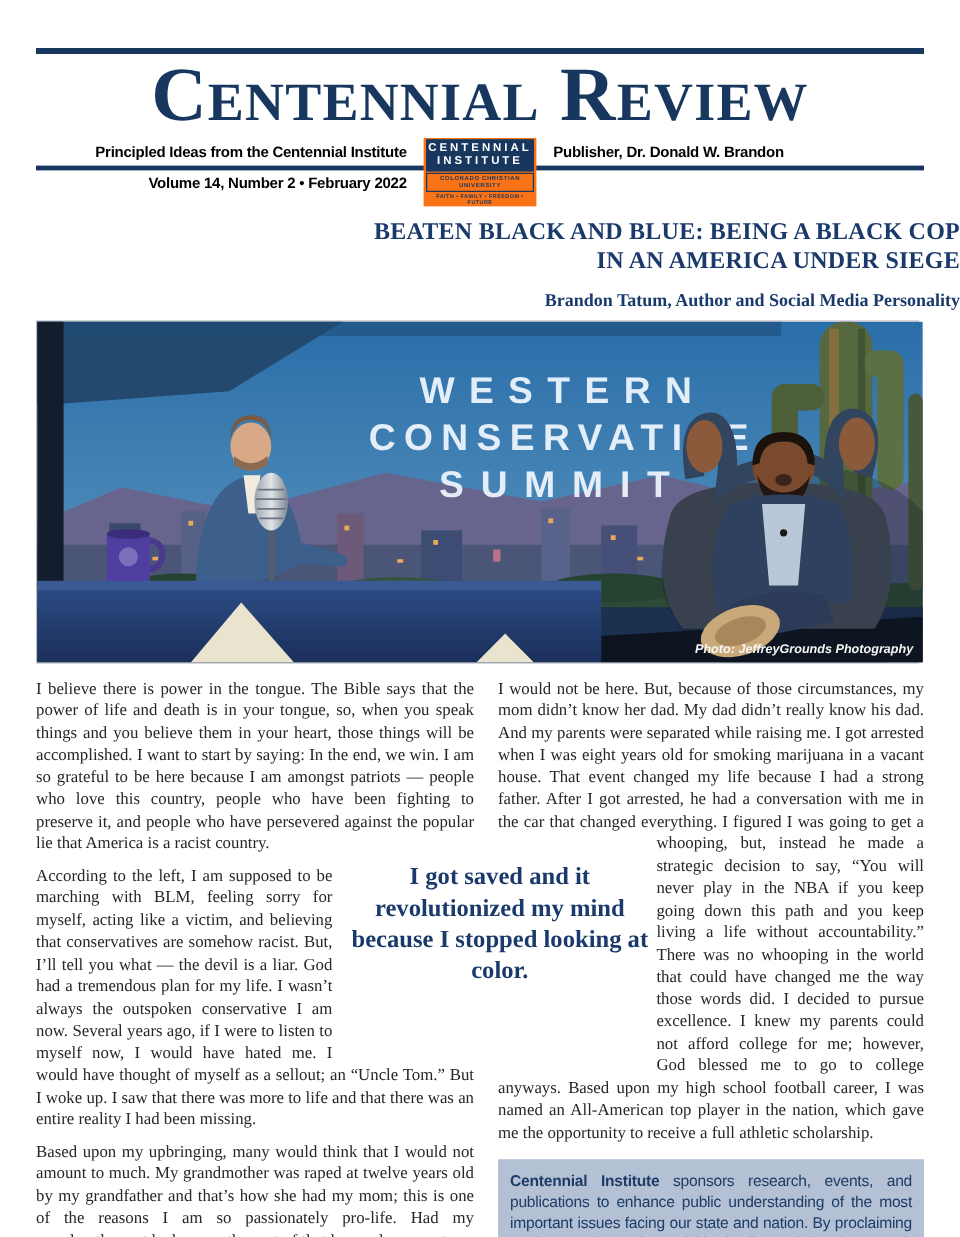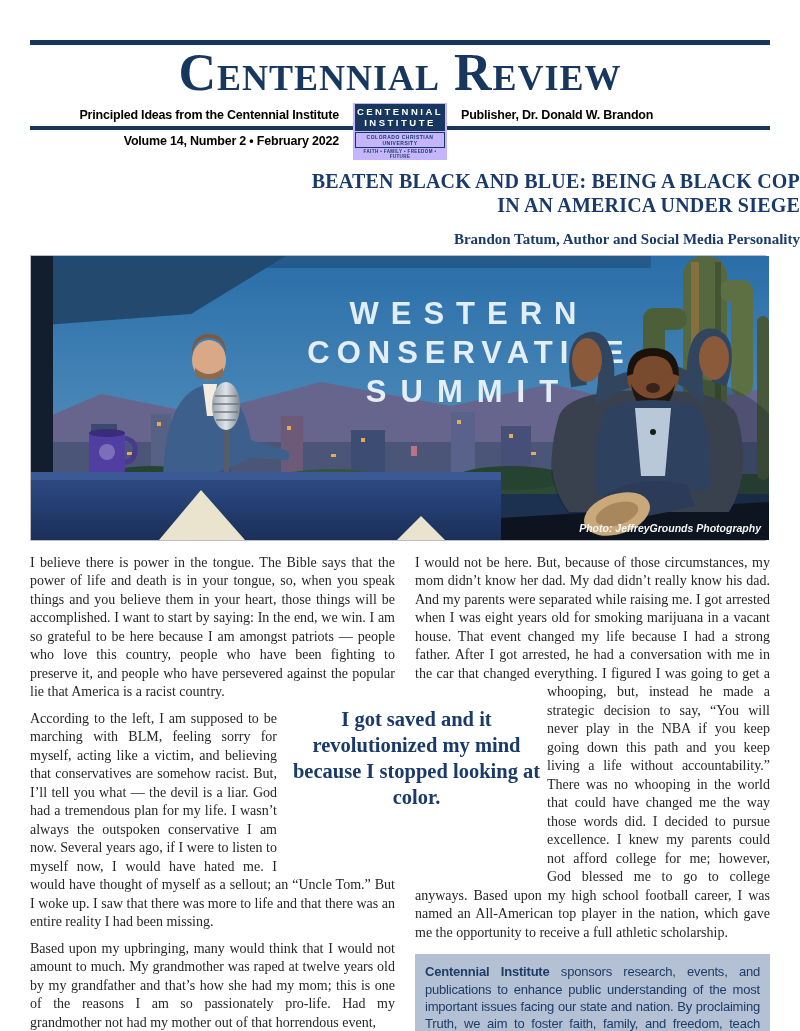--- a/index.html
+++ b/index.html
@@ -8,35 +8,35 @@
     position:relative; width:800px; height:1031px; margin:0 auto;
     background:#ffffff; overflow:hidden;
     font-family:"Liberation Serif", serif; color:#262626;
   }
 
   
   .top-rule { margin:40px 30px 0 30px; height:5px; background:#17375e; }
   .masthead {
     text-align:center; color:#17375e;
     font-family:"Liberation Serif", serif; font-weight:bold;
-    font-variant:small-caps; font-size:52px; line-height:1.0;
+    font-variant:small-caps; font-size:64px; line-height:1.0;
     letter-spacing:1px; margin:2px 0 4px 0;
   }
   
   .subhead { position:relative; margin:0 30px; height:52px; }
   .subhead-rule { position:absolute; left:0; right:0; top:23px; height:4px; background:#17375e; }
   .subhead-row { position:relative; display:flex; height:52px; }
   .sub-col { flex:1; display:flex; flex-direction:column; font-family:"Liberation Sans", sans-serif; font-weight:bold; font-size:12.5px; color:#000000; letter-spacing:-0.2px; }
   .sub-col .l1 { height:23px; display:flex; align-items:flex-end; padding-bottom:4px; }
   .sub-col .l2 { padding-top:8px;margin-left:40px; }
   .sub-left { align-items:flex-end; text-align:right; padding-right:14px; }
   .sub-left .l1, .sub-left .l2 { justify-content:flex-end; }
   .sub-right { align-items:flex-start; text-align:left; padding-left:14px; }
   
-  .logo { position:relative; width:94px; z-index:2; background:#c4b5fd; padding:1px 2px; align-self:flex-start; }
+  .logo { position:relative; width:94px; z-index:2; background:#f97316; padding:1px 2px; align-self:flex-start; }
   .logo-navy { background:#17375e; color:#ffffff; text-align:center; padding:3px 0 2px 0;
     font-family:"Liberation Sans", sans-serif; font-weight:bold; font-size:9.5px; letter-spacing:2.5px; line-height:1.15; }
   .logo-ccu { border:1px solid #17375e; margin-top:1px; text-align:center;
     font-family:"Liberation Sans", sans-serif; font-weight:bold; font-size:5px; letter-spacing:0.5px; color:#17375e; padding:1px 0; }
   .logo-motto { text-align:center; font-family:"Liberation Sans", sans-serif; font-weight:bold; font-size:4.5px; letter-spacing:0.4px; color:#17375e; padding-top:1px; }
 
   
   .article-title {
     margin-top:14px; text-align:right; color:#1a3a6b;
     font-family:"Liberation Serif", serif; font-weight:bold;

